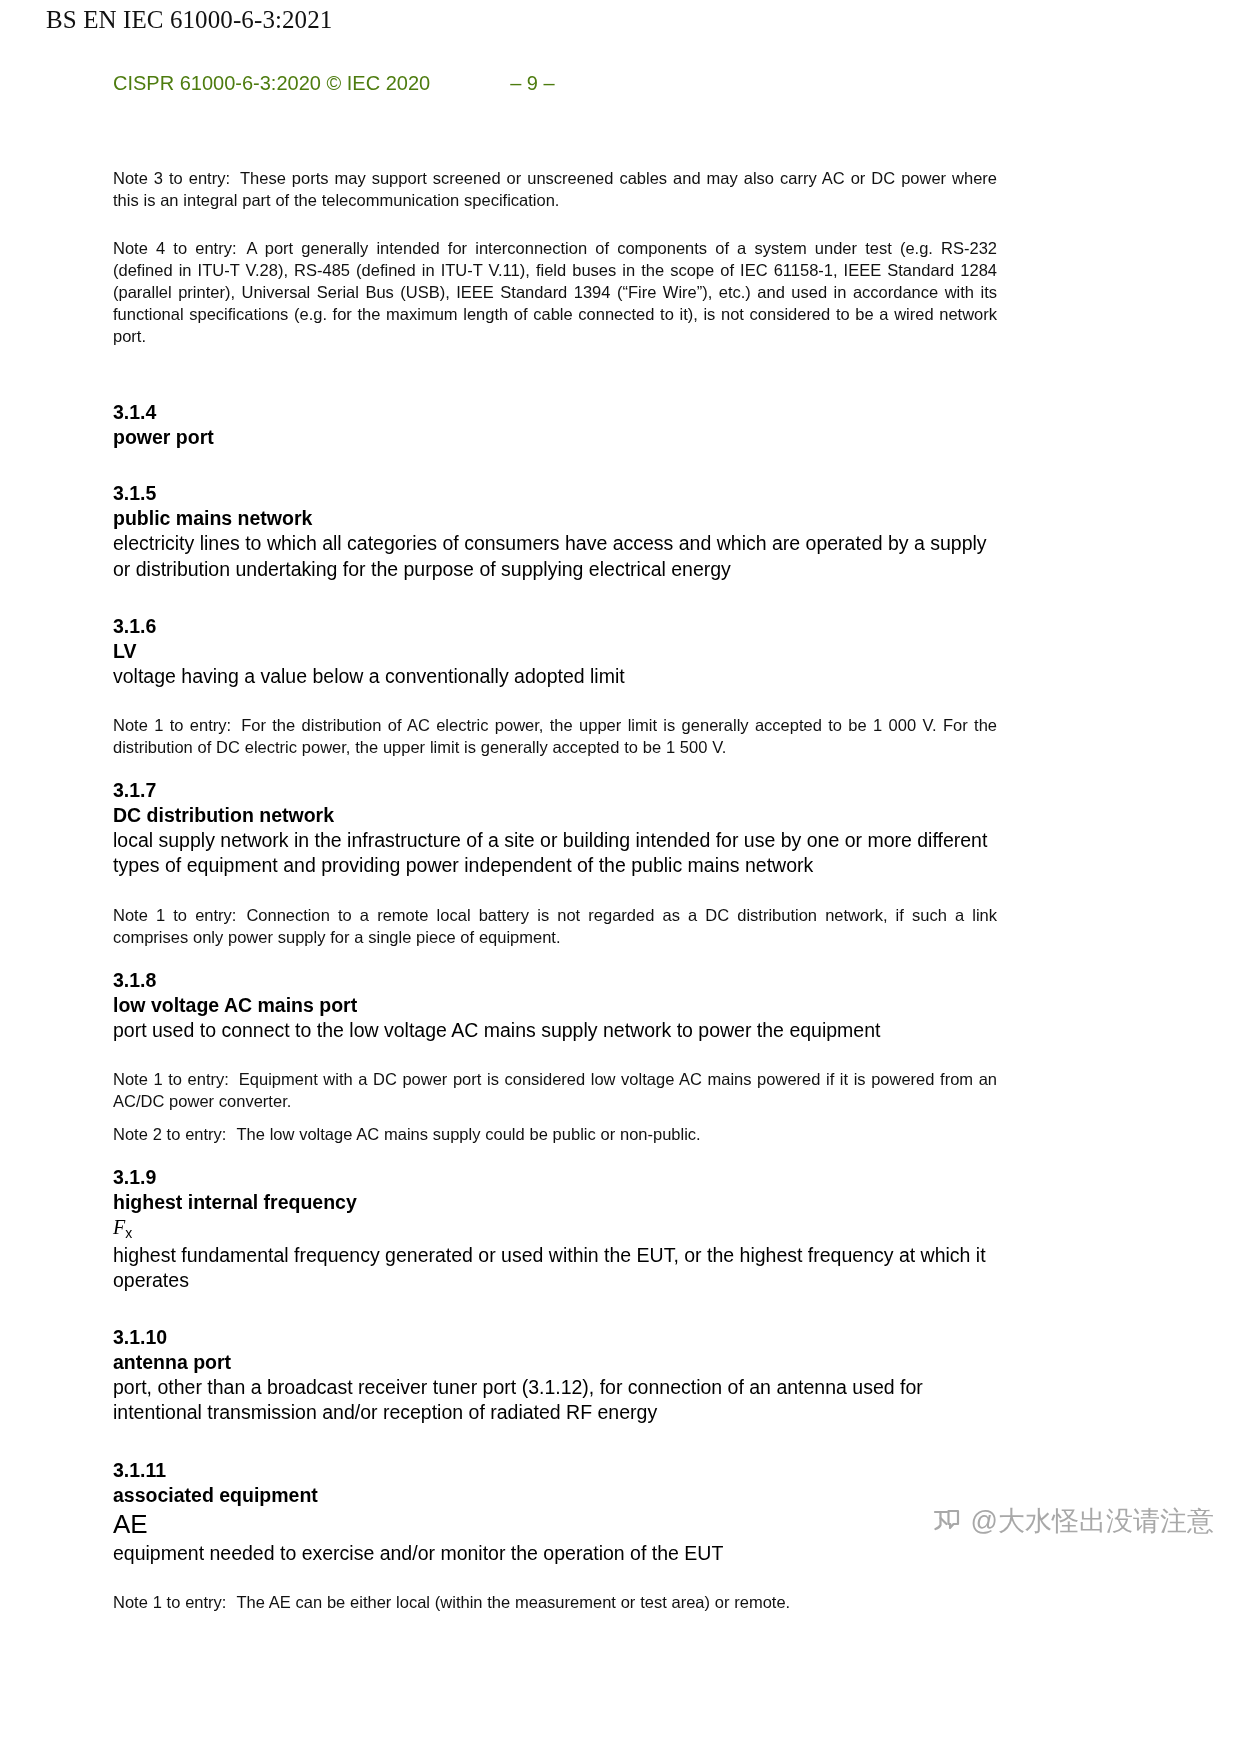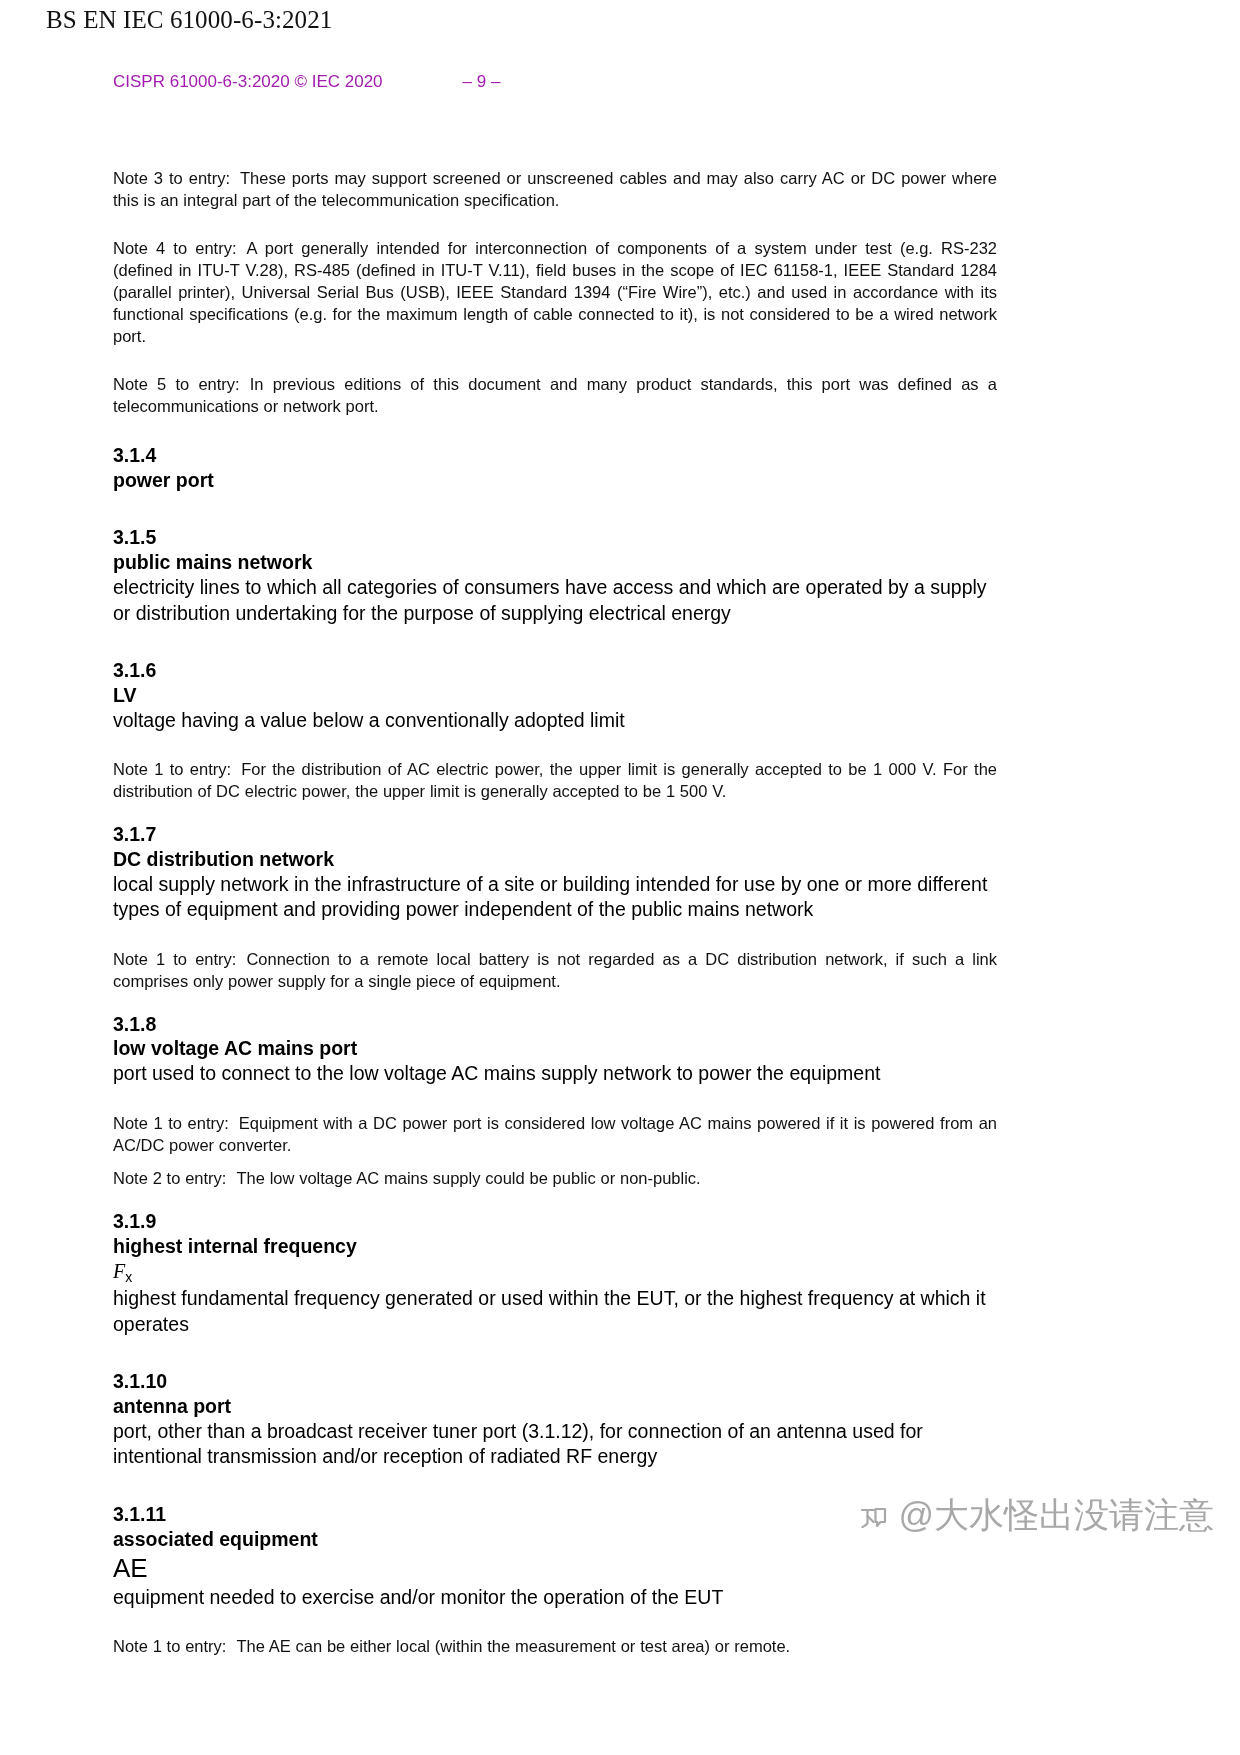--- a/index.html
+++ b/index.html
@@ -34,22 +34,22 @@
     color: #111;
     white-space: nowrap;
   }
 
   
   .runhead {
     position: absolute;
     left: 113px;
     top: 72px;
     width: 1010px;
-    font-size: 17px;
-    color: #a21caf;
+    font-size: 20px;
+    color: #4d7c0f;
     white-space: nowrap;
   }
   .runhead .rh-left {
     display: inline-block;
   }
   .runhead .rh-page {
     display: inline-block;
     margin-left: 80px;
   }
 
@@ -135,24 +135,23 @@
   .sp-s  { height: 19px; }
   .sp-m  { height: 26px; }
   .sp-l  { height: 32px; }
 
   
   .watermark {
     position: absolute;
     right: 26px;
     bottom: 14px;
     display: flex;
-    align-items: center;
     gap: 10px;
     color: #a8a8a8;
-    font-size: 35px;
+    font-size: 27px;
     white-space: nowrap;
   }
   .wm-logo {
     display: inline-block;
     width: 30px;
     height: 30px;
     position: relative;
   }
   .wm-logo svg { display: block; }
 </style>
@@ -170,21 +169,20 @@
   <div class="body-col">
 
     <div class="note"><span class="note-label">Note 3 to entry:</span><span class="note-gap"></span><span>These ports may support screened or unscreened cables and may also carry AC or DC power where this is an integral part of the telecommunication specification.</span></div>
 
     <div class="sp-m"></div>
 
     <div class="note"><span class="note-label">Note 4 to entry:</span><span class="note-gap"></span><span>A port generally intended for interconnection of components of a system under test (e.g. RS-232 (defined in ITU-T V.28), RS-485 (defined in ITU-T V.11), field buses in the scope of IEC 61158-1, IEEE Standard 1284 (parallel printer), Universal Serial Bus (USB), IEEE Standard 1394 (“Fire Wire”), etc.) and used in accordance with its functional specifications (e.g. for the maximum length of cable connected to it), is not considered to be a wired network port.</span></div>
 
     <div class="sp-m"></div>
 
-    <div class="note"><span class="note-label">Note 5 to entry:</span><span class="note-gap"></span><span>In previous editions of this document and many product standards, this port was defined as a telecommunications or network port.</span></div>
 
     <div class="sp-m"></div>
 
     <div class="clause-num">3.1.4</div>
     <div class="term">power port</div>
 
     <div class="sp-l"></div>
 
     <div class="clause-num">3.1.5</div>
     <div class="term">public mains network</div>

